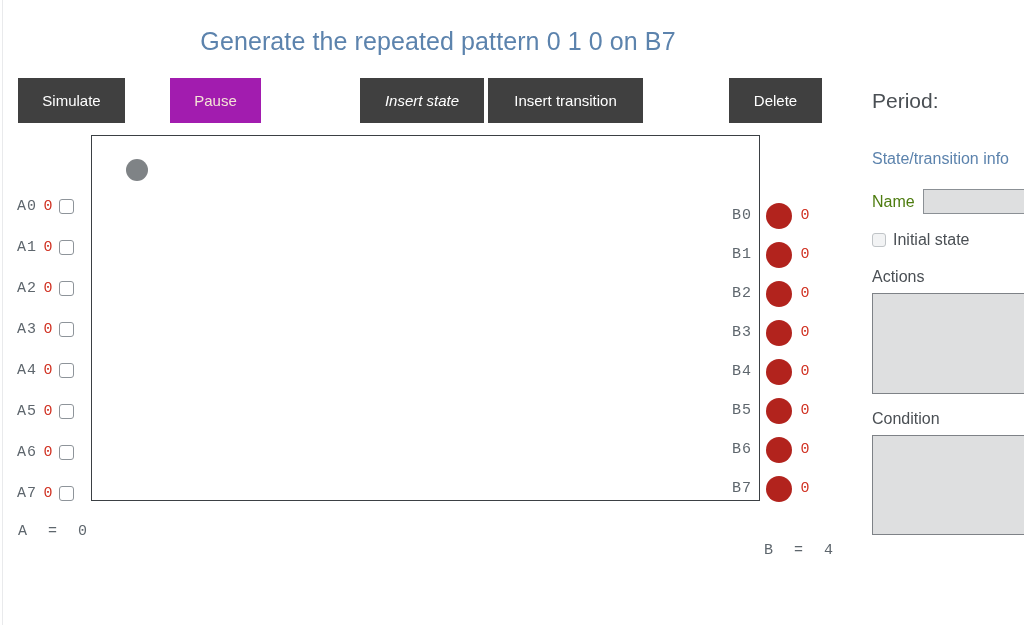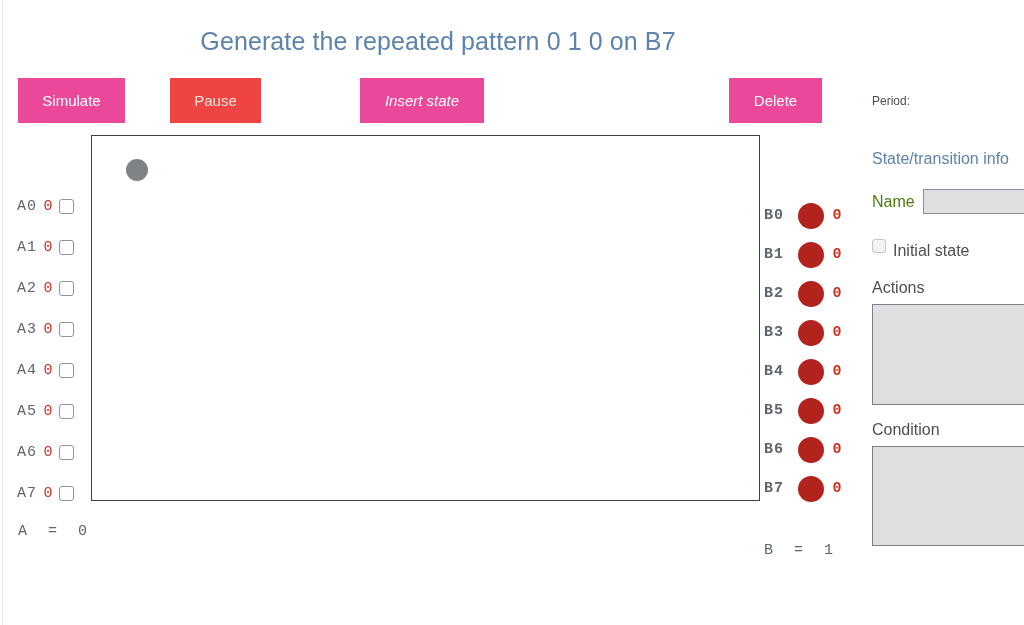--- a/index.html
+++ b/index.html
@@ -39,52 +39,52 @@
     letter-spacing: .1px;
     white-space: nowrap;
   }
 
   
   #toolbar { position: absolute; left: 0; top: 78px; width: 1024px; height: 46px; }
   .btn {
     position: absolute;
     top: 0;
     height: 45px;
-    background: #ec4899;
+    background: #404040;
     color: #ffffff;
     border: none;
     font-family: "Liberation Sans", sans-serif;
     font-size: 15px;
     line-height: 45px;
     text-align: center;
     padding: 0;
     cursor: pointer;
     box-sizing: border-box;
   }
   .btn.disabled {
-    background: #ef4444;
+    background: #a21caf;
     color: #f4e4d6;
     cursor: default;
   }
   #btn-simulate        { left: 18px;  width: 107px; }
   #btn-pause           { left: 170px; width: 91px; }
   #btn-insert-state    { left: 360px; width: 124px; font-style: italic; }
   #btn-insert-transition{ left: 488px; width: 155px; }
   #btn-delete          { left: 722px; width: 93px; margin-left: 7px; }
 
   #period-wrap {
     position: absolute;
     left: 872px;
     top: 78px;
     height: 45px;
     display: flex;
     align-items: center;
   }
   #period-label {
-    font-size: 12px;
+    font-size: 21px;
     color: #4a4f54;
     margin-right: 9px;
     white-space: nowrap;
   }
   #period-input {
     width: 92px;
     height: 36px;
     box-sizing: border-box;
     border: 1px solid #9ba0a5;
     border-radius: 2px;
@@ -161,24 +161,23 @@
     width: 22px;
     height: 22px;
     border-radius: 50%;
     background: #7f8386;
     cursor: pointer;
   }
 
   
   #ports-b {
     position: absolute;
-    left: 760px;
+    left: 728px;
     top: 196px;
     width: 100px;
-    font-weight: bold;
   }
   #ports-b .port-row { height: 39px; }
   #ports-b .port-name { width: 30px; text-align: left; padding-left: 4px; }
   .led {
     width: 26px;
     height: 26px;
     border-radius: 50%;
     background: #b2231d;
     margin: 0 6px 0 4px;
     flex: 0 0 auto;
@@ -234,21 +233,21 @@
     width: 14px;
     height: 14px;
     box-sizing: border-box;
     border: 1.5px solid #c0c4c7;
     border-radius: 3px;
     background: #f2f3f4;
     margin-right: 7px;
     cursor: pointer;
     flex: 0 0 auto;
   }
-  #initial-label { font-size: 16px; color: #4a4f54; white-space: nowrap; margin-top: 11px; }
+  #initial-label { font-size: 16px; color: #4a4f54; white-space: nowrap; }
   .field-label {
     font-size: 16px;
     color: #4a4f54;
     margin-bottom: 7px;
   }
   .textarea-box {
     width: 190px;
     box-sizing: border-box;
     background: #dedfe0;
     border: 1px solid #7e8287;
@@ -260,20 +259,21 @@
 <body>
 
 <div id="page-edge"></div>
 
 <div id="title">Generate the repeated pattern 0 1 0 on B7</div>
 
 <div id="toolbar">
   <button class="btn" id="btn-simulate">Simulate</button>
   <button class="btn disabled" id="btn-pause">Pause</button>
   <button class="btn" id="btn-insert-state">Insert state</button>
+  <button class="btn" id="btn-insert-transition">Insert transition</button>
   <button class="btn" id="btn-delete">Delete</button>
 </div>
 
 <div id="period-wrap">
   <span id="period-label">Period:</span>
 </div>
 
 <div id="ports-a">
     <div class="port-row">
       <span class="port-name">A0</span>
@@ -357,21 +357,21 @@
       <span class="port-name">B6</span>
       <span class="led" style="background: rgb(178, 35, 29);"></span>
       <span class="port-val">0</span>
     </div>
     <div class="port-row">
       <span class="port-name">B7</span>
       <span class="led" style="background: rgb(178, 35, 29);"></span>
       <span class="port-val">0</span>
     </div>
   </div>
-<div id="b-sum">B  =  1</div>
+<div id="b-sum">B  =  4</div>
 
 <div id="inspector">
   <div id="inspector-title">State/transition info</div>
   <div id="name-row">
     <span id="name-label">Name</span>
     <input id="name-input" type="text" value="" style="">
   </div>
   <div id="initial-row">
     <span id="initial-check"></span>
     <span id="initial-label">Initial state</span>

